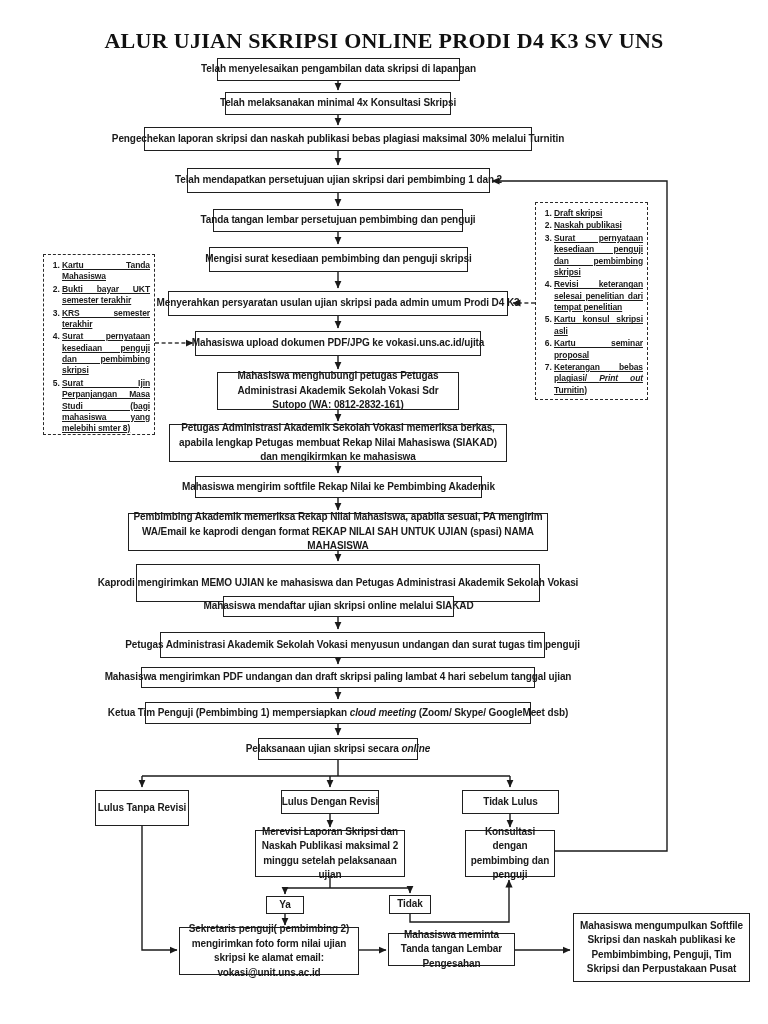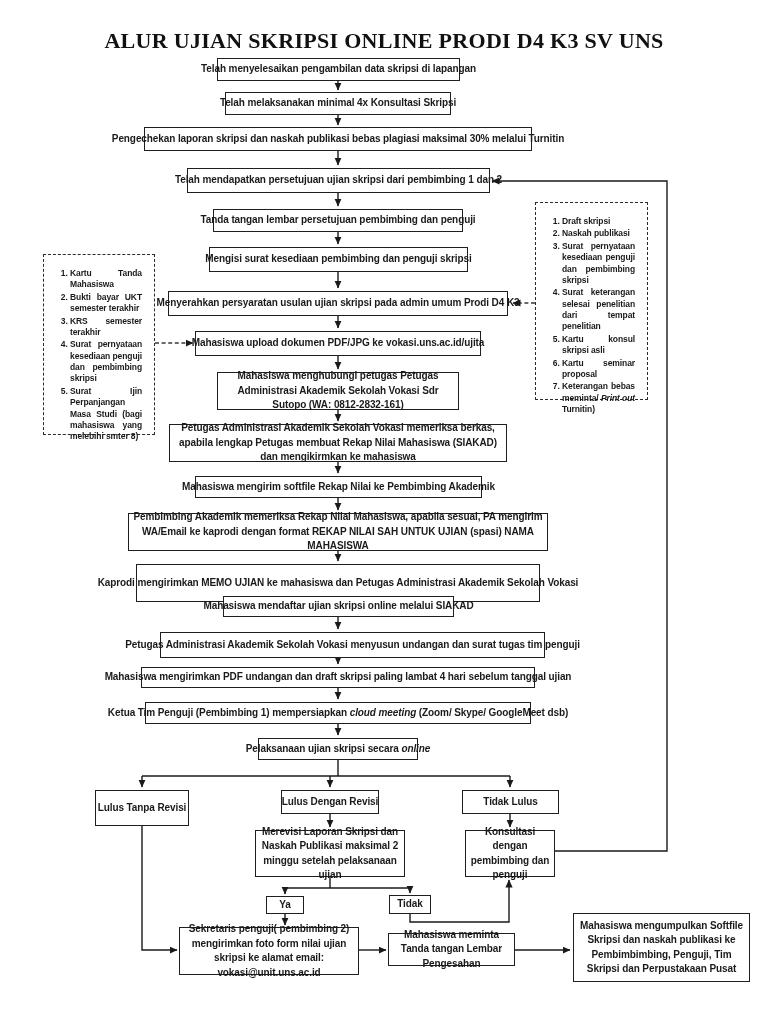--- a/index.html
+++ b/index.html
@@ -19,21 +19,21 @@
     border:1.6px solid #1f1f1f;display:flex;align-items:center;justify-content:center;
     text-align:center;font-size:10px;font-weight:bold;line-height:1.45;
     padding:1px 3px;letter-spacing:-0.1px;
   }
   .nw{white-space:nowrap;}
   .checklist{
     position:absolute;box-sizing:border-box;background:#fff;
     border:1.6px dashed #2a2a2a;font-size:8.5px;font-weight:bold;
     padding:5px 4px 4px 2px;
   }
-  .checklist ol{margin:8px;padding-left:16px;}
+  .checklist ol{margin:0;padding-left:16px;text-decoration:underline;}
   .checklist li{
     text-align:justify;line-height:1.34;margin:0 0 1px 0;
     letter-spacing:-0.1px;
   }
   i{font-style:italic;}
 </style>
 </head>
 <body>
 
 <div class="page">
@@ -156,20 +156,20 @@
       <li>Surat pernyataan kesediaan penguji dan pembimbing skripsi</li>
       <li>Surat Ijin Perpanjangan Masa Studi (bagi mahasiswa yang melebihi smter 8)</li>
     </ol>
   </div>
 
   <div class="checklist" style="left:535px;top:202px;width:113px;height:198px">
     <ol>
       <li>Draft skripsi</li>
       <li>Naskah publikasi</li>
       <li>Surat pernyataan kesediaan penguji dan pembimbing skripsi</li>
-      <li>Surat keterangan selesai penelitian dari tempat penelitian</li>
+      <li>Revisi keterangan selesai penelitian dari tempat penelitian</li>
       <li>Kartu konsul skripsi asli</li>
       <li>Kartu seminar proposal</li>
-      <li><span>Keterangan bebas meminta/ </span><i>Print out</i><span> Turnitin)</span></li>
+      <li><span>Keterangan bebas plagiasi/ </span><i>Print out</i><span> Turnitin)</span></li>
     </ol>
   </div>
 
 </div>
 
 </body></html>

